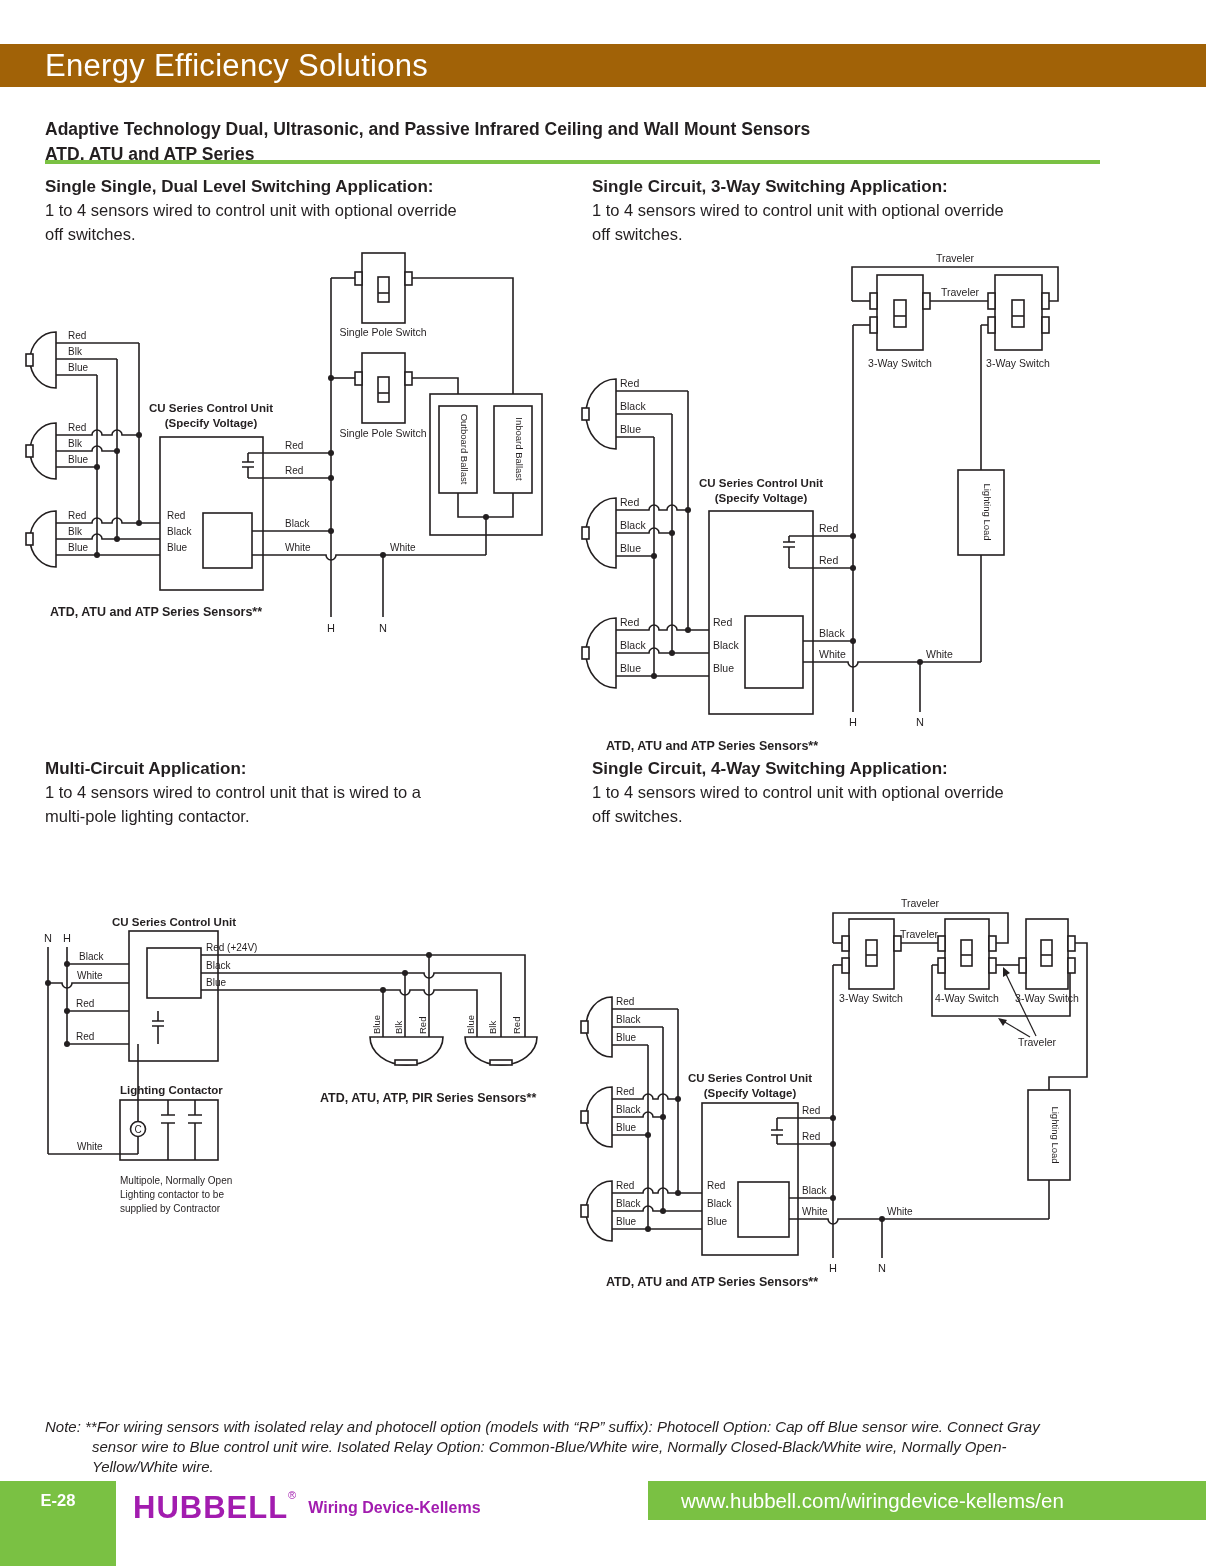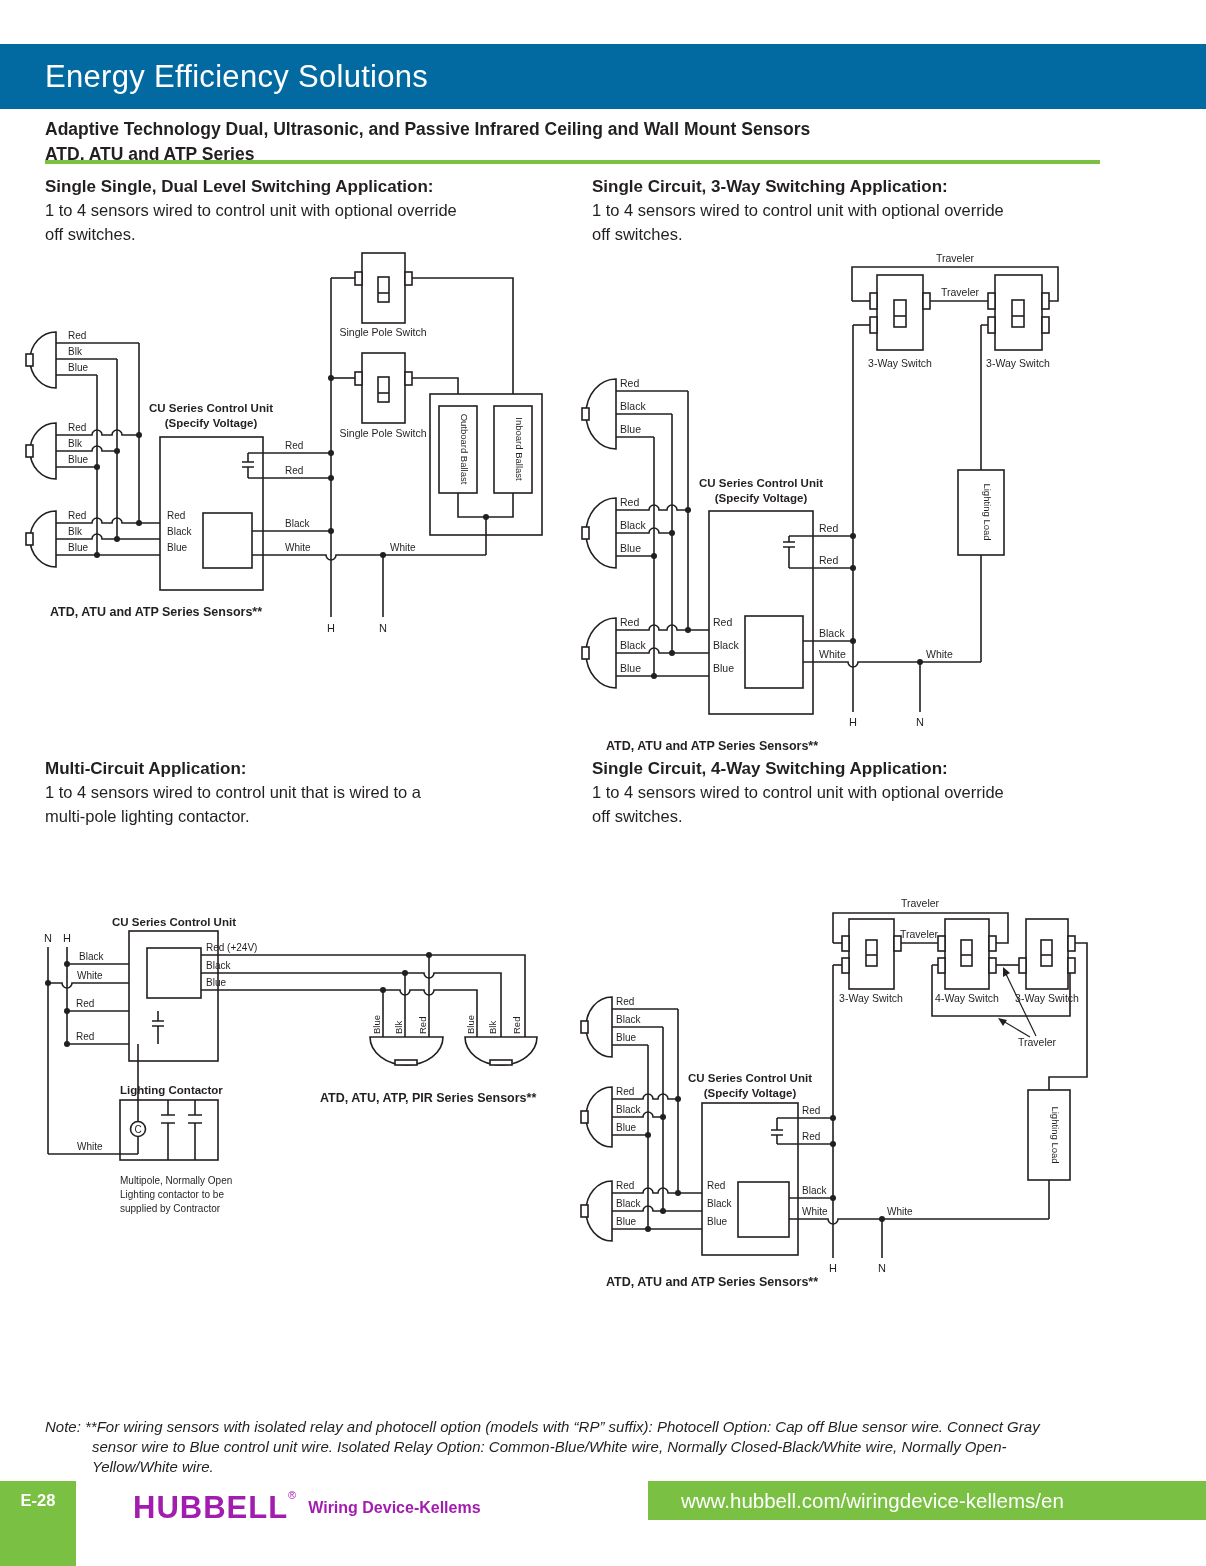--- a/index.html
+++ b/index.html
@@ -1,36 +1,36 @@
 <!DOCTYPE html>
 <html><head>
 <meta charset="utf-8">
 <style>
   html,body{margin:0;padding:0;background:#e8e8e8;}
   .page{position:relative;width:1206px;height:1566px;background:#ffffff;
         font-family:"Liberation Sans",sans-serif;color:#231f20;overflow:hidden;}
-  .header-bar{position:absolute;left:0;top:44px;width:1206px;height:65px;
-        background:#0369a1;display:flex;align-items:center;}
+  .header-bar{position:absolute;left:0;top:44px;width:1206px;height:43px;
+        background:#a16207;display:flex;align-items:center;}
   .header-bar h1{margin:0 0 0 45px;font-size:31px;font-weight:400;color:#ffffff;letter-spacing:.3px;}
   .subtitle{position:absolute;left:45px;top:117px;font-size:17.5px;font-weight:bold;line-height:25px;}
   .rule{position:absolute;left:45px;top:160px;width:1055px;height:4px;background:#7ac143;}
   .sec-head{position:absolute;font-size:17px;font-weight:bold;}
   .sec-body{position:absolute;font-size:16.5px;line-height:23.5px;}
   .diag{position:absolute;}
   svg text{font-family:"Liberation Sans",sans-serif;font-size:10px;fill:#231f20;}
   svg text.m{font-size:10.5px;}
   svg text.b{font-size:11.5px;font-weight:bold;}
   svg text.cap{font-size:12.5px;font-weight:bold;}
   svg text.hn{font-size:11px;}
   svg .w{stroke:#231f20;stroke-width:1.6;fill:none;}
   svg .bx{stroke:#231f20;stroke-width:1.6;fill:#ffffff;}
   svg .dt{fill:#231f20;stroke:none;}
   .note{position:absolute;left:45px;top:1417px;width:1120px;font-size:15px;font-style:italic;line-height:20px;}
   .note .ind{margin-left:47px;}
-  .pageno{position:absolute;left:0;top:1481px;width:76px;height:85px;background:#7ac143;
+  .pageno{position:absolute;left:0;top:1481px;width:116px;height:85px;background:#7ac143;
         color:#fff;font-weight:bold;font-size:16.5px;text-align:center;padding-top:10px;box-sizing:border-box;}
   .brand{position:absolute;left:133px;top:1488px;height:40px;display:flex;align-items:center;color:#a21caf;}
   .brand .logo{font-size:31px;font-weight:bold;letter-spacing:1px;}
   .brand .reg{font-size:11px;position:relative;top:-13px;}
   .brand .suffix{font-size:16px;font-weight:bold;margin-left:12px;}
   .urlbar{position:absolute;left:648px;top:1481px;width:558px;height:39px;background:#7ac143;
         display:flex;align-items:center;padding-left:19px;}
   .urlbar span{color:#fff;font-size:20.5px;margin-left:14px;}
 </style>
 </head>

